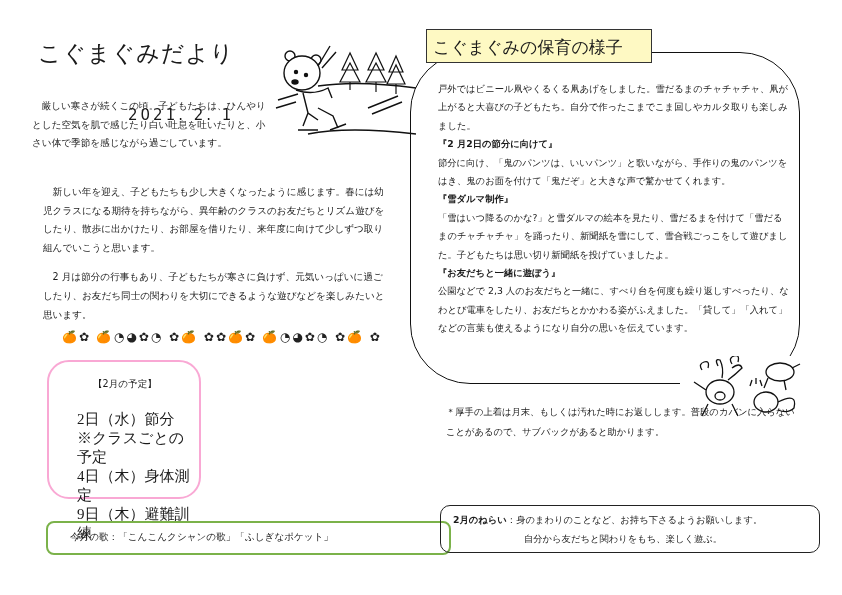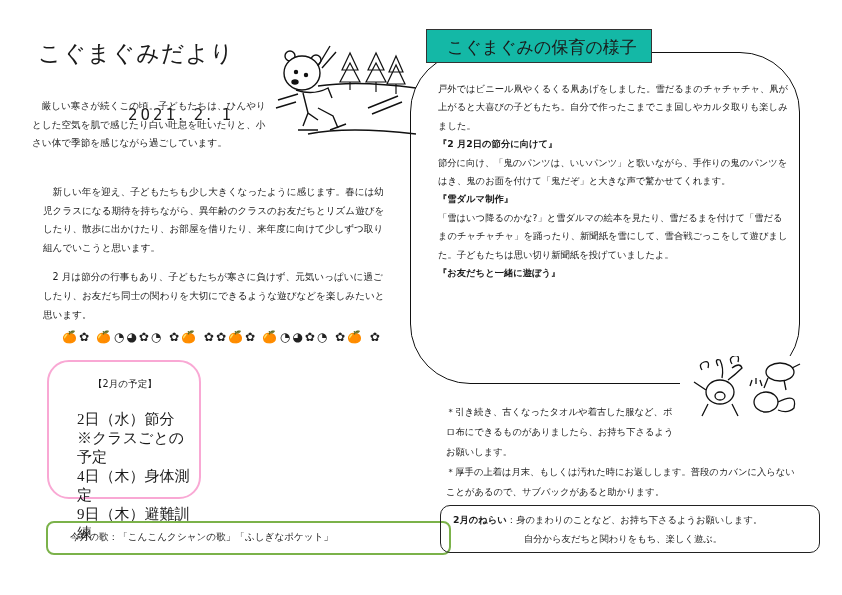--- a/index.html
+++ b/index.html
@@ -29,22 +29,22 @@
     left: 46px; top: 521px; width: 364px; height: 30px;
     border: 2px solid #7bb24a; border-radius: 8px; padding-left: 37px;
   }
   .song span { position: absolute; left: 22px; top: 8px; font-size: 9.6px; }
 
   .right-frame {
     left: 410px; top: 52px; width: 388px; height: 330px;
     border: 1.5px solid #111; border-radius: 60px;
   }
   .right-title {
-    left: 426px; top: 29px; width: 226px; height: 34px; background: #14b8a6;
-    border: 1px solid #333; font-size: 17px; line-height: 34px; padding-left: 20px; box-sizing: border-box;
+    left: 426px; top: 29px; width: 226px; height: 34px; background: #fef9c3;
+    border: 1px solid #333; font-size: 17px; line-height: 34px; padding-left: 6px; box-sizing: border-box;
   }
   .right-body { left: 438px; top: 80px; width: 352px; font-size: 9.3px; line-height: 18.4px; }
   .right-body .h { font-weight: bold; }
   .right-body p { margin: 0; }
 
   .notes { left: 446px; top: 402px; width: 350px; font-size: 9.3px; line-height: 20px; }
   .notes p { margin: 0; }
   .notes .short { width: 230px; }
 
   .aim {
@@ -113,39 +113,39 @@
 <div class="abs right-frame"></div>
 <div class="abs right-title">こぐまぐみの保育の様子</div>
 
 <div class="abs right-body">
   <p>戸外ではビニール凧やくるくる凧あげをしました。雪だるまのチャチャチャ、凧が上がると大喜びの子どもたち。自分で作ったこまでこま回しやカルタ取りも楽しみました。</p>
   <p class="h">『2 月2日の節分に向けて』</p>
   <p>節分に向け、「鬼のパンツは、いいパンツ」と歌いながら、手作りの鬼のパンツをはき、鬼のお面を付けて「鬼だぞ」と大きな声で驚かせてくれます。</p>
   <p class="h">『雪ダルマ制作』</p>
   <p>「雪はいつ降るのかな?」と雪ダルマの絵本を見たり、雪だるまを付けて「雪だるまのチャチャチャ」を踊ったり、新聞紙を雪にして、雪合戦ごっこをして遊びました。子どもたちは思い切り新聞紙を投げていましたよ。</p>
   <p class="h">『お友だちと一緒に遊ぼう』</p>
+  <p>公園などで 2,3 人のお友だちと一緒に、すべり台を何度も繰り返しすべったり、なわとび電車をしたり、お友だちとかかわる姿がふえました。「貸して」「入れて」などの言葉も使えるようになり自分の思いを伝えています。</p>
 </div>
 
 <svg class="abs" style="left:680px;top:356px" width="125" height="62" viewBox="0 0 125 62">
   <rect x="0" y="0" width="125" height="62" fill="#fff"></rect>
   <g fill="none" stroke="#111" stroke-width="1.3">
     <path d="M22 14 q-4 -6 2 -8 q6 -2 4 6 M52 8 q-4 -6 2 -8 q6 -2 4 6"></path>
     <path d="M38 10 Q34 2 40 4 Q44 12 42 22 M52 12 Q60 6 62 12 Q56 18 48 24"></path>
     <ellipse cx="40" cy="36" rx="14" ry="12"></ellipse>
     <ellipse cx="40" cy="40" rx="5" ry="4"></ellipse>
     <path d="M28 48 L22 60 M52 48 L58 60 M26 34 L14 26"></path>
     <ellipse cx="100" cy="16" rx="14" ry="9"></ellipse>
     <path d="M112 12 l8 -4 M88 22 l-4 10 M104 24 l2 10"></path>
     <ellipse cx="86" cy="46" rx="12" ry="10"></ellipse>
     <path d="M98 46 Q118 36 114 52 Q108 58 98 54"></path>
     <path d="M70 30 l2 -6 M76 28 l0 -6 M82 30 l-2 -6"></path>
   </g>
 </svg>
 
 <div class="abs notes">
-  <p class="short">＊引き続き、古くなったタオルや着古した服など、ボロ布にできるものがありましたら、お持ち下さるようお願いします。</p>
   <p>＊厚手の上着は月末、もしくは汚れた時にお返しします。普段のカバンに入らないことがあるので、サブバックがあると助かります。</p>
 </div>
 
 <div class="abs aim">
   <div class="l1"><b>2月のねらい</b><span>：身のまわりのことなど、お持ち下さるようお願いします。</span></div>
   <div class="l2">自分から友だちと関わりをもち、楽しく遊ぶ。</div>
 </div>
 
 </body></html>

